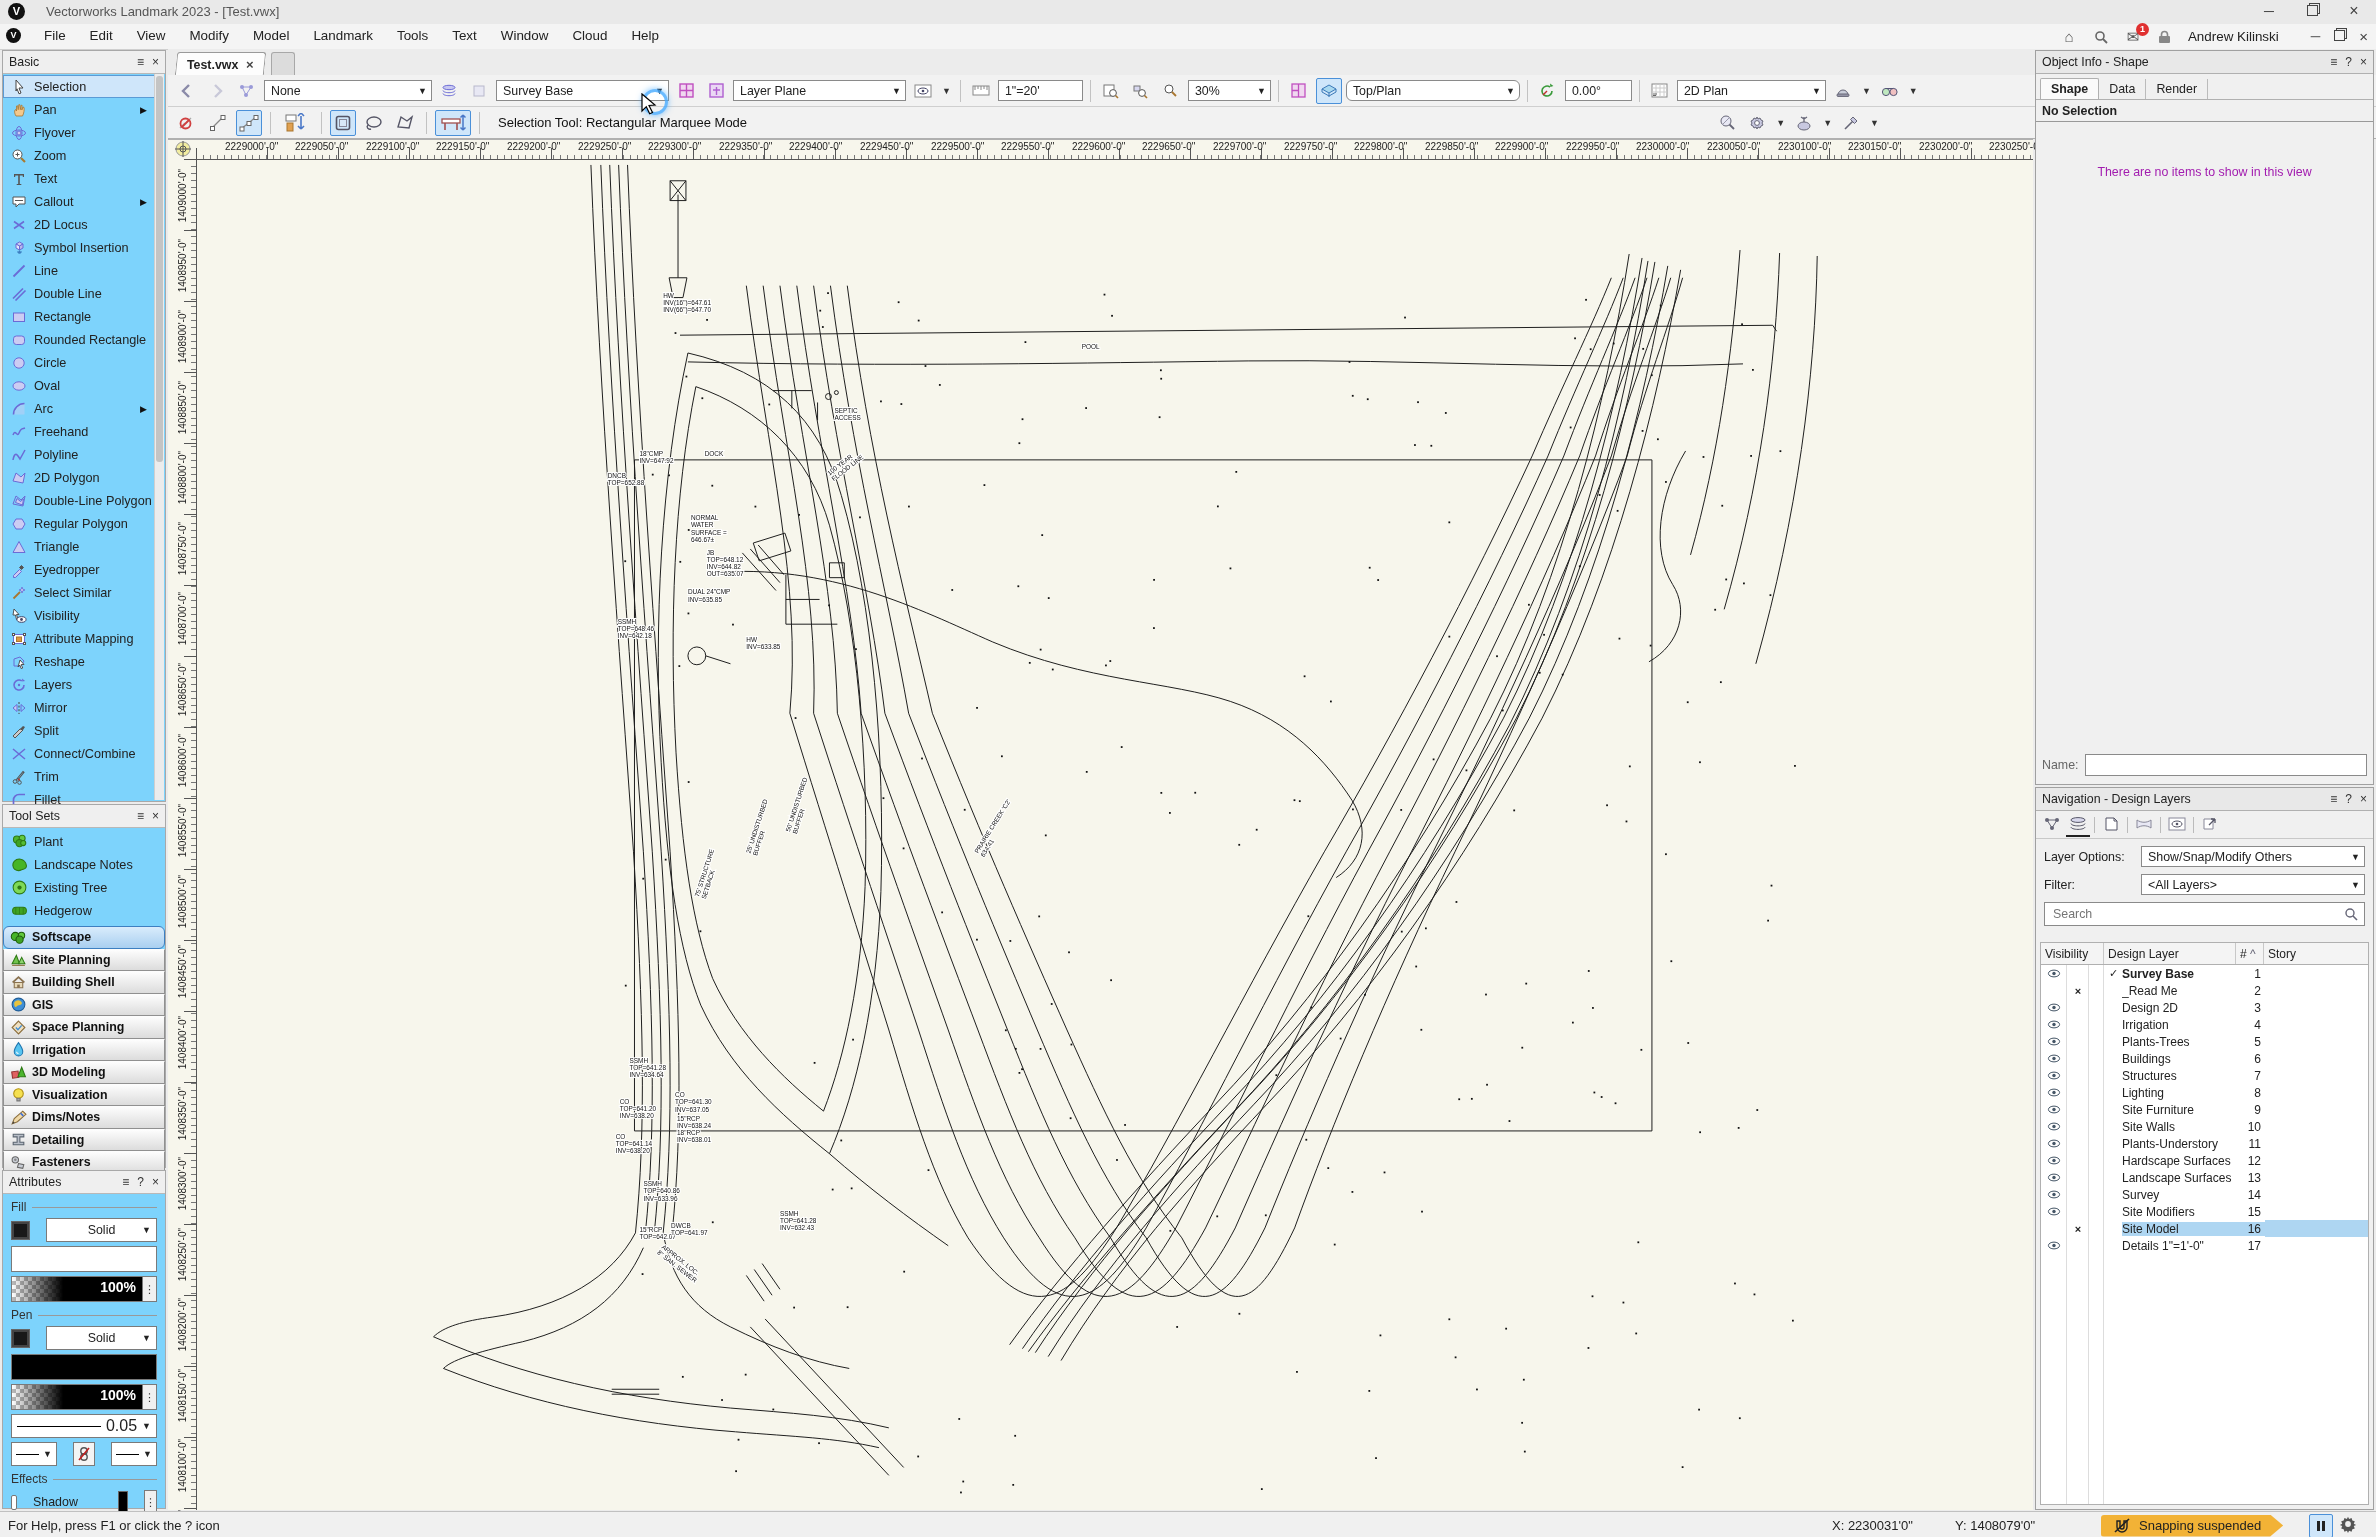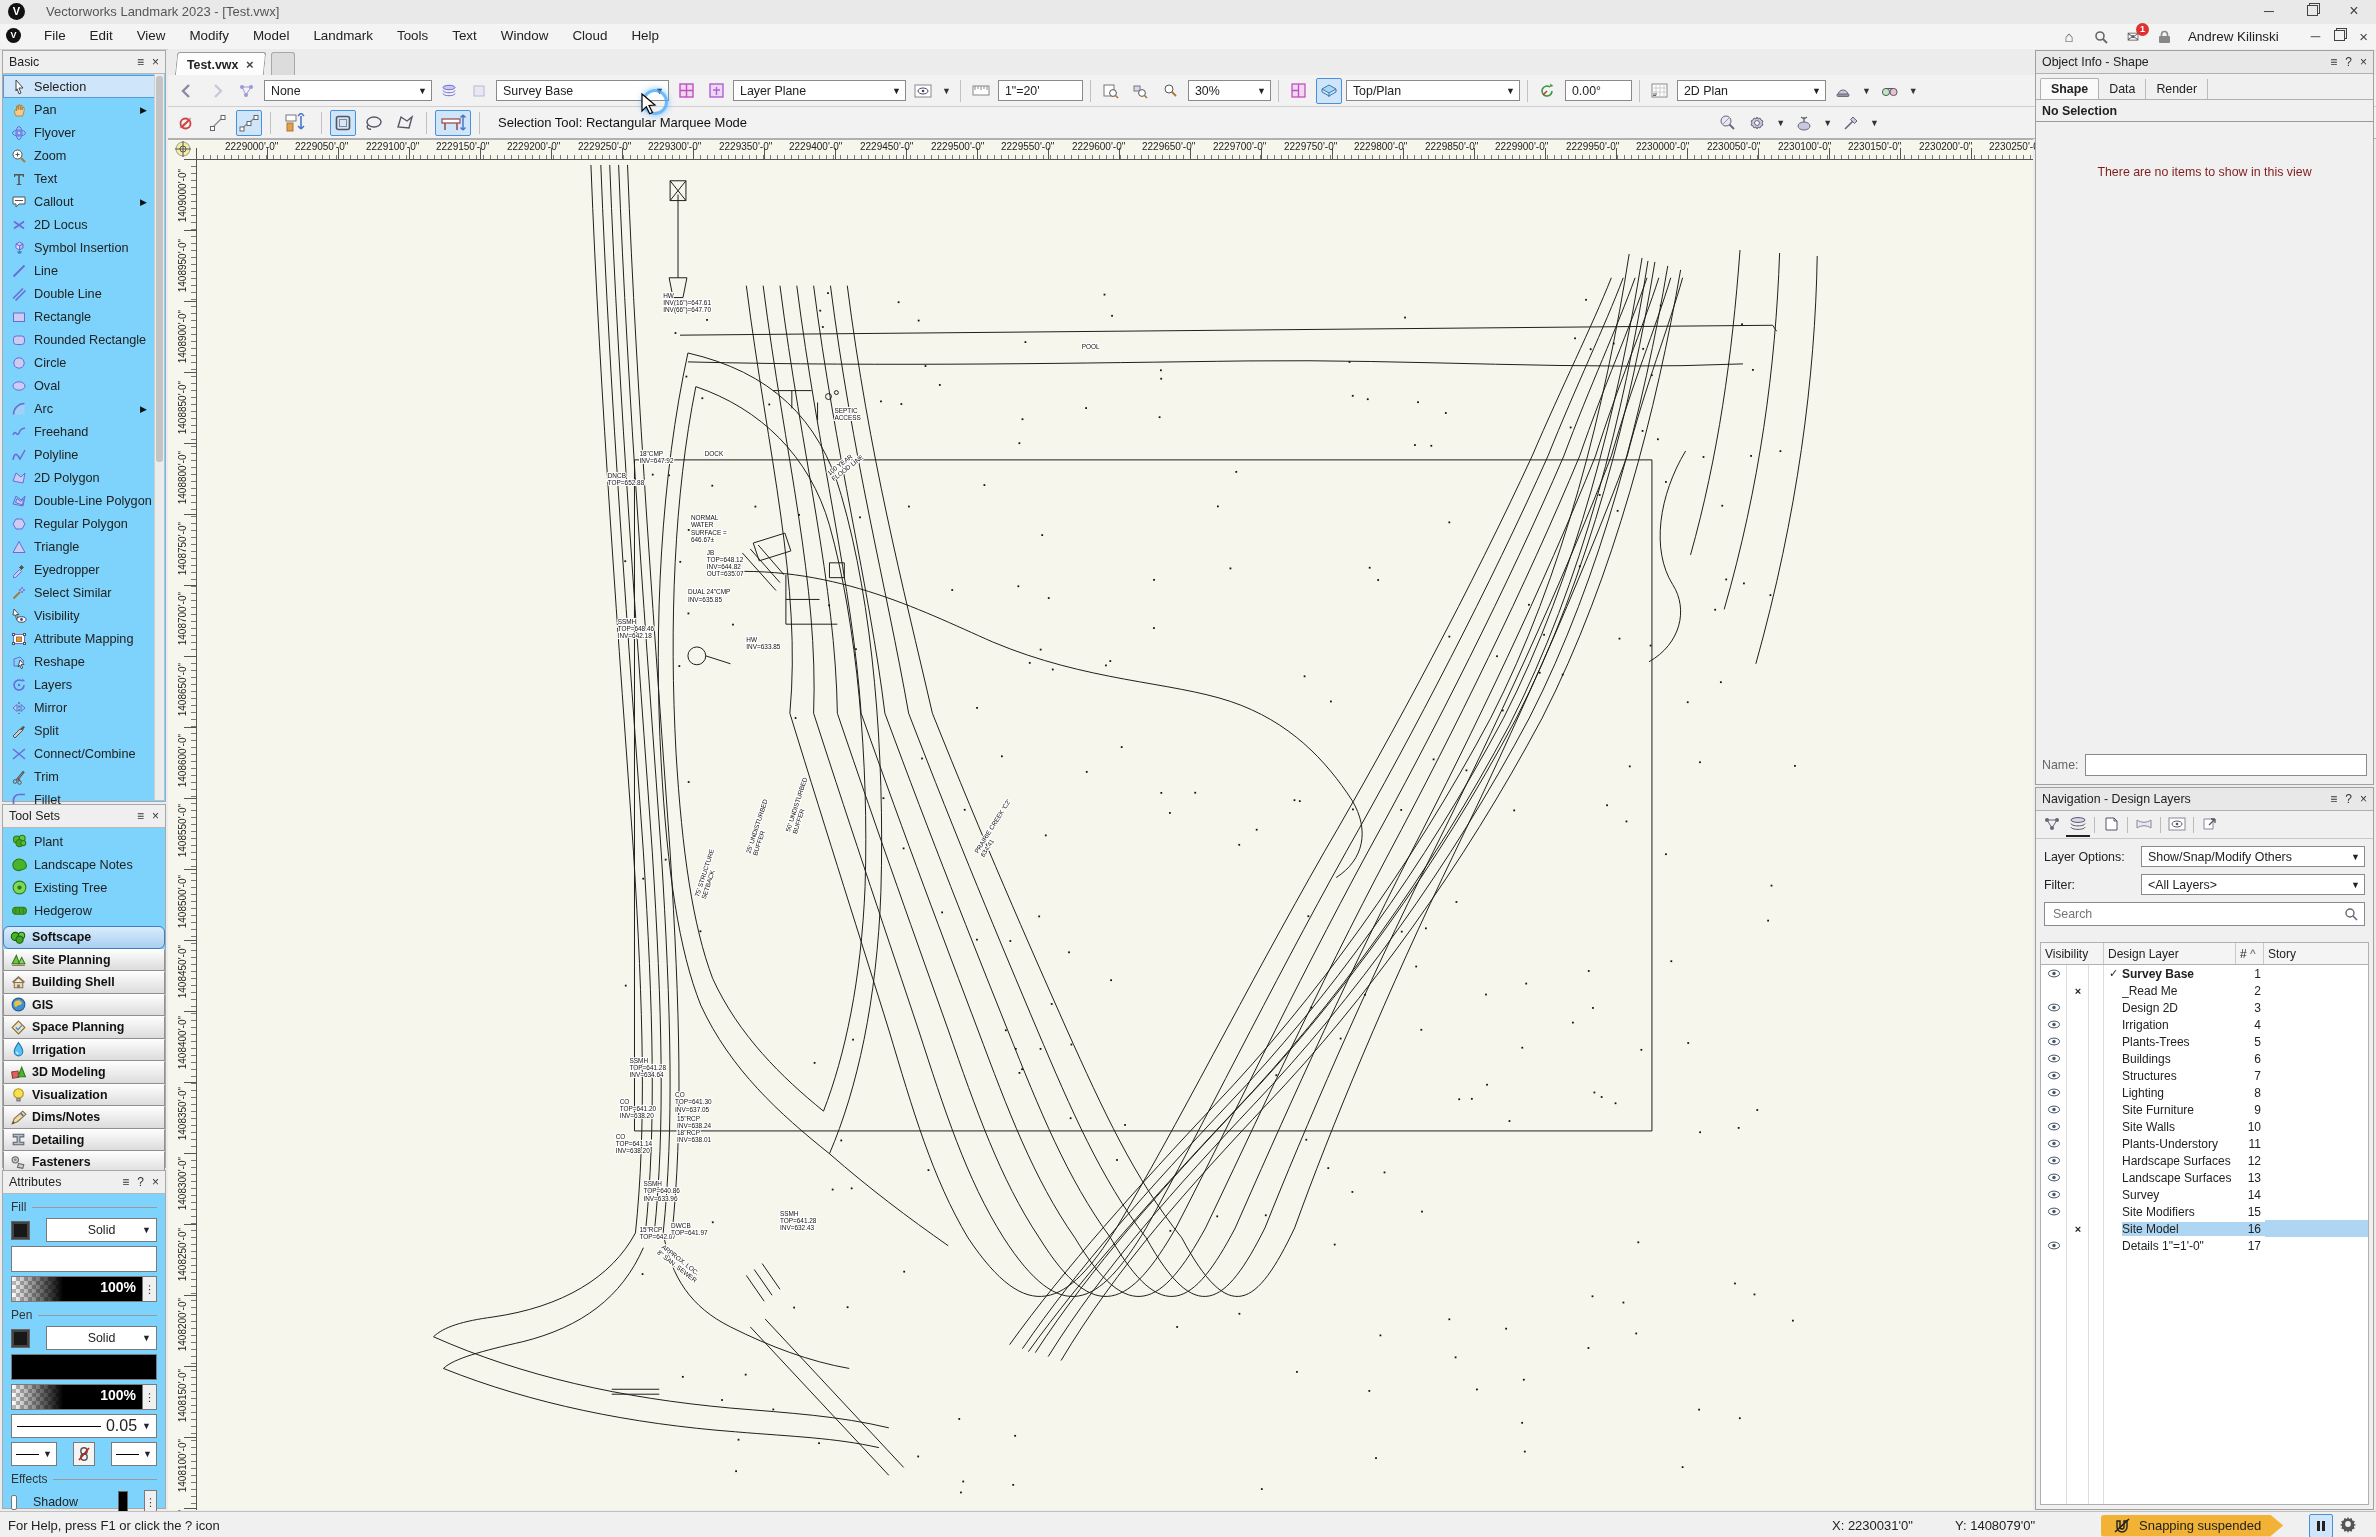--- a/index.html
+++ b/index.html
@@ -88,21 +88,21 @@
   #mapSvg text{font-family:"Liberation Sans",sans-serif;font-size:6.5px;fill:#111;paint-order:stroke;stroke:#fff;stroke-width:2.2px;}
   
   #cursor-ring{left:642px;top:89px;width:20px;height:20px;border:3px solid rgba(70,170,255,.8);border-radius:50%;box-shadow:0 0 6px rgba(70,170,255,.7);}
   
   .rpanel{left:2035px;width:339px;background:#f0f0f0;border:1px solid #a0a0a0;box-sizing:border-box;}
   .rp-head{height:22px;background:#e8e8e8;border-bottom:1px solid #b0b0b0;display:flex;align-items:center;padding:0 6px;font-size:12.4px;}
   #oi-tabs{height:25px;display:flex;align-items:flex-end;border-bottom:1px solid #b0b0b0;background:#f0f0f0;padding-left:4px;}
   .oi-tab{font-size:12.4px;padding:3px 10px;border-right:1px solid #bbb;color:#222;}
   .oi-tab.active{font-weight:bold;background:#fafafa;border:1px solid #b0b0b0;border-bottom:none;border-radius:2px 2px 0 0;}
   #no-selection{height:21px;border-bottom:1px solid #999;display:flex;align-items:center;padding:0 6px;font-weight:bold;font-size:12.4px;background:#f0f0f0;}
-  #oi-empty{position:absolute;left:0;right:0;top:114px;text-align:center;font-size:12.4px;color:#7f1d1d;}
+  #oi-empty{position:absolute;left:0;right:0;top:114px;text-align:center;font-size:12.4px;color:#a21caf;}
   #name-row{position:absolute;left:6px;right:6px;bottom:8px;display:flex;align-items:center;gap:6px;font-size:12.4px;color:#666;}
   #name-row input{flex:1;height:18px;border:1px solid #8a8a8a;background:#fff;}
   
   #nav-icons{height:27px;display:flex;align-items:center;padding:0 4px;gap:2px;border-bottom:1px solid #c8c8c8;}
   .nav-ico{width:24px;height:23px;display:flex;align-items:center;justify-content:center;border-bottom:2px solid transparent;}
   .nav-ico.sel{border-bottom:2px solid #222;}
   .nav-sep{width:1px;height:16px;background:#bbb;margin:0 2px;}
   .nav-row{display:flex;align-items:center;margin:7px 8px;font-size:12.4px;gap:6px;}
   .nav-row .dd{flex:1;}
   #nav-search{margin:6px 8px;height:22px;border:1px solid #8a8a8a;background:#fff;display:flex;align-items:center;padding:0 6px;}
@@ -277,21 +277,21 @@
           <rect x="2" y="2" width="13" height="13" fill="#f0d8f0" stroke="#c050c0" stroke-width="1.3"></rect>
           <path d="M8.5 2v13M2 8.5h6.5" stroke="#c050c0" stroke-width="1.3"></path>
         </svg>
       </span>
     <span class="tbtn sel">
         <svg width="18" height="16" viewBox="0 0 18 16">
           <path d="M9 2l7 4-7 4-7-4z" fill="#a8d8f0" stroke="#3a78b8"></path>
           <path d="M9 10v4M2 6v3l7 4 7-4V6" fill="none" stroke="#3a78b8"></path>
         </svg>
       </span>
-    <span class="dd" style="width:174px;">
+    <span class="dd" style="width:174px;border-radius:6px;">
         <span>Top/Plan</span>
         <span class="caret">▼</span>
       </span>
     <span class="vsep"></span>
     <span class="tbtn">
         <svg width="17" height="17" viewBox="0 0 17 17">
           <path d="M13 9a5 5 0 1 1-2-4" fill="none" stroke="#3a9a3a" stroke-width="1.6"></path>
           <path d="M11 1.5l.4 3.4 3-1z" fill="#3a9a3a"></path>
           <path d="M4 13l4-4" stroke="#c03030" stroke-width="1.4"></path>
         </svg>

